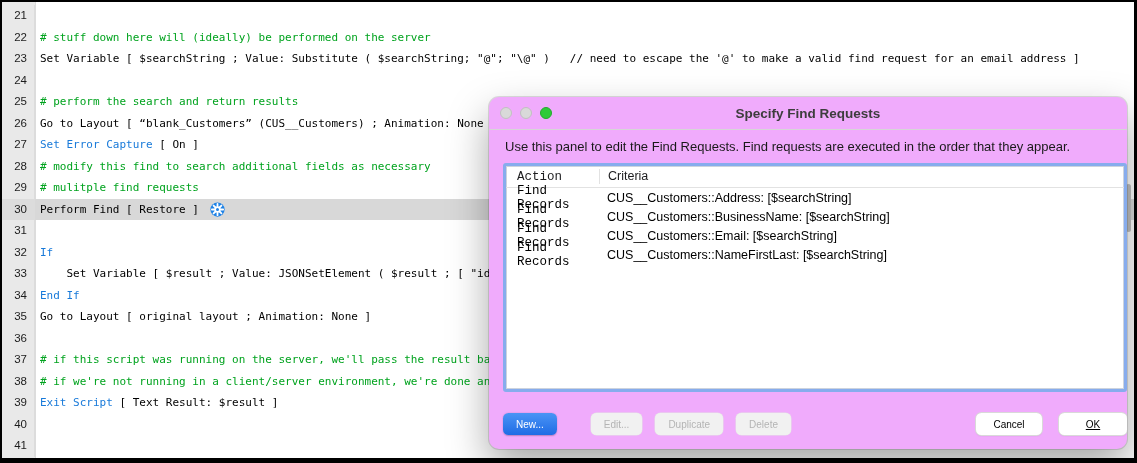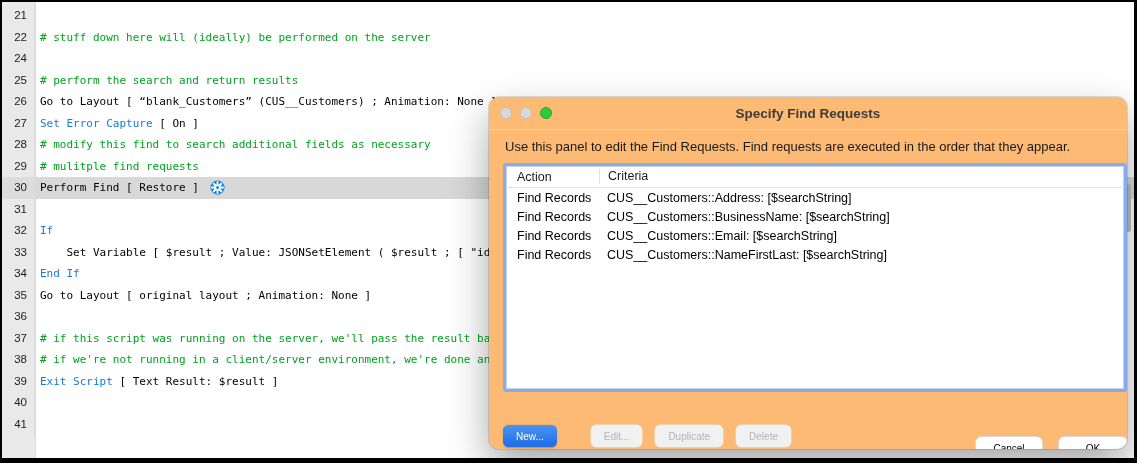--- a/index.html
+++ b/index.html
@@ -20,66 +20,70 @@
   .code-row.hl .gutter-num{background:#dcdcdc;}
   .tok-comment{color:#00a31e;}
   .tok-keyword{color:#1779d9;}
   .tok-plain{color:#000;}
   .gear-badge{display:inline-flex;margin-left:4px;width:15px;height:15px;align-items:center;justify-content:center;}
 
   
   .scroll-thumb{position:absolute;right:3px;top:182px;width:5px;height:48px;background:#c2c2c2;border-radius:2.5px;}
 
   
-  .dialog{position:absolute;left:487px;top:95px;width:638px;height:352px;background:#fdba74;
+  .dialog{position:absolute;left:487px;top:95px;width:638px;height:352px;background:#f0abfc;
     border-radius:10px;box-shadow:0 18px 40px rgba(0,0,0,.35),0 0 0 1px rgba(0,0,0,.12);
     display:flex;flex-direction:column;overflow:hidden;}
   .titlebar{flex:none;height:32px;position:relative;border-bottom:1px solid #d6d6d6;
     display:flex;align-items:center;justify-content:center;}
   .lights{position:absolute;left:11px;top:0;bottom:0;display:flex;align-items:center;gap:8px;}
   .light{width:12px;height:12px;border-radius:50%;}
   .light.gray{background:#d9d9d9;border:1px solid #c0c0c0;box-sizing:border-box;}
   .light.green{background:#2ecb39;border:1px solid #22ab2c;box-sizing:border-box;}
   .dialog-title{font-size:13.5px;font-weight:bold;color:#3d3d3d;}
   .dialog-body{flex:1;display:flex;flex-direction:column;padding:0 0 0 14px;}
   .desc{margin:9px 0 0 2px;font-size:13px;color:#1a1a1a;}
   .list{margin-top:9px;height:229px;box-sizing:border-box;background:#fff;
     border:3px solid #87aced;border-radius:3px;box-shadow:inset 0 0 0 1px #ccd3de;overflow:hidden;}
   .list-header{display:flex;height:21px;align-items:center;border-bottom:1px solid #e2e2e2;
     font-size:12.5px;color:#1c1c1e;}
-  .col-action{flex:none;width:93px;box-sizing:border-box;padding-left:11px;}
+  .col-action{flex:none;width:93px;box-sizing:border-box;padding-left:11px;font-family:Liberation Mono, monospace;}
   .col-criteria{flex:1;padding-left:8px;}
   .list-header .col-criteria{border-left:1px solid #e2e2e2;height:15px;line-height:15px;}
   .list-row{display:flex;height:19px;align-items:center;font-size:12.5px;color:#000;}
   .list-row:first-child{margin-top:4px;}
   .footer{margin-top:21px;display:flex;align-items:center;}
   .btn{font-family:"Liberation Sans",sans-serif;font-size:10px;height:22px;border-radius:5.5px;
     padding:0 13px;border:none;background:none;}
   .btn.primary{background:linear-gradient(180deg,#4a94f5,#1f6ce5);color:#fff;
     box-shadow:0 0.5px 1.5px rgba(0,0,0,.25);}
   .btn.disabled{background:#f1f1f1;color:#b4b4b4;margin-left:13px;box-shadow:0 0 0 0.5px #e4e4e4;}
   .btn.disabled.first-disabled{margin-left:34px;}
-  .btn.plain-btn{background:#fff;color:#000;box-shadow:0 0 0 1px #d9d9d9,0 0.5px 1.5px rgba(0,0,0,.12);margin-top:24px;}
+  .btn.plain-btn{background:#fff;color:#000;box-shadow:0 0 0 1px #d9d9d9,0 0.5px 1.5px rgba(0,0,0,.12);}
   .btn.ok{margin-left:17px;min-width:68px;text-decoration:underline;}
   .btn.cancel{min-width:66px;}
   .spacer{flex:1;}
 </style>
 </head>
 <body>
 
 <div class="screen">
 
   <div class="code-area" id="code-area">
       <div class="code-row">
         <span class="gutter-num">21</span>
         <span class="code-text"></span>
       </div>
       <div class="code-row">
         <span class="gutter-num">22</span>
         <span class="code-text"><span class="tok-comment"># stuff down here will (ideally) be performed on the server</span></span>
+      </div>
+      <div class="code-row">
+        <span class="gutter-num">23</span>
+        <span class="code-text"><span class="tok-plain">Set Variable [ $searchString ; Value: Substitute ( $searchString; "@"; "\@" )   // need to escape the '@' to make a valid find request for an email address ]</span></span>
       </div>
       <div class="code-row">
         <span class="gutter-num">24</span>
         <span class="code-text"></span>
       </div>
       <div class="code-row">
         <span class="gutter-num">25</span>
         <span class="code-text"><span class="tok-comment"># perform the search and return results</span></span>
       </div>
       <div class="code-row">

